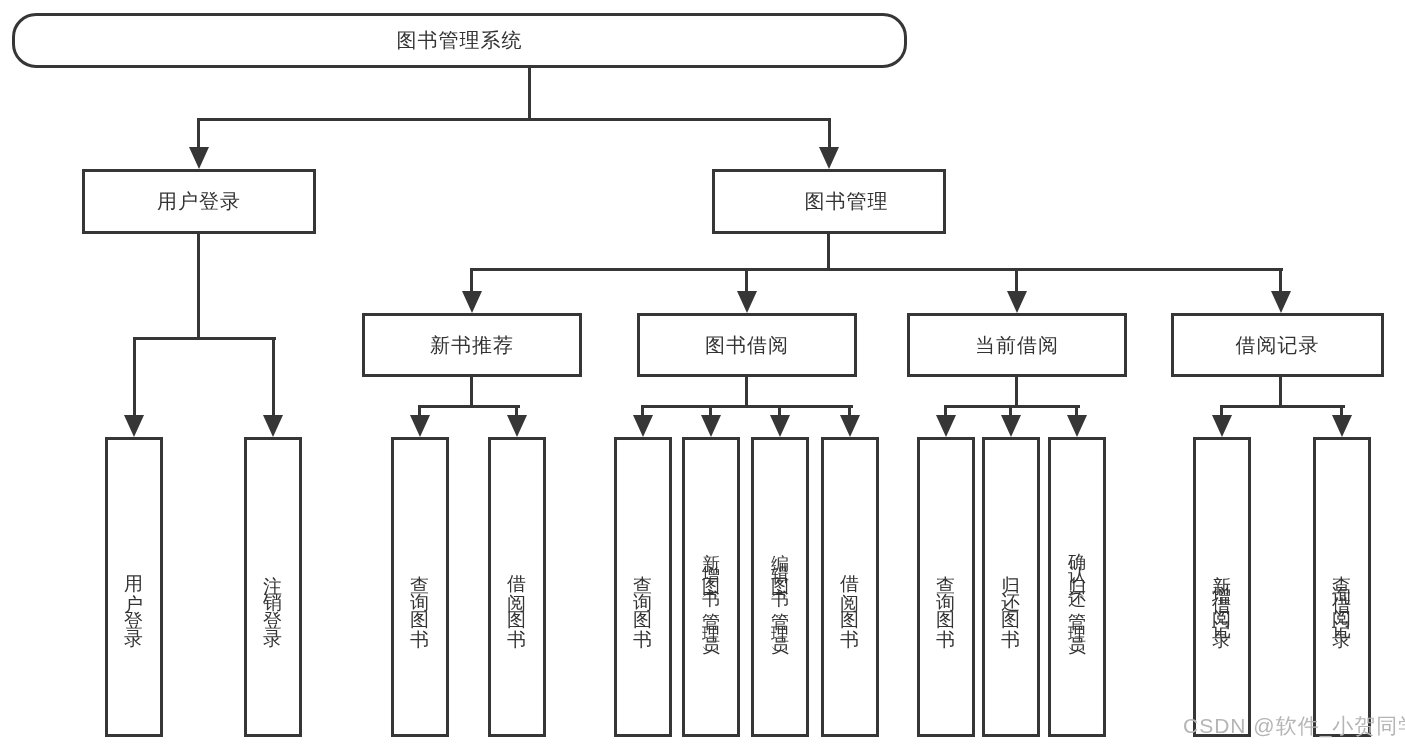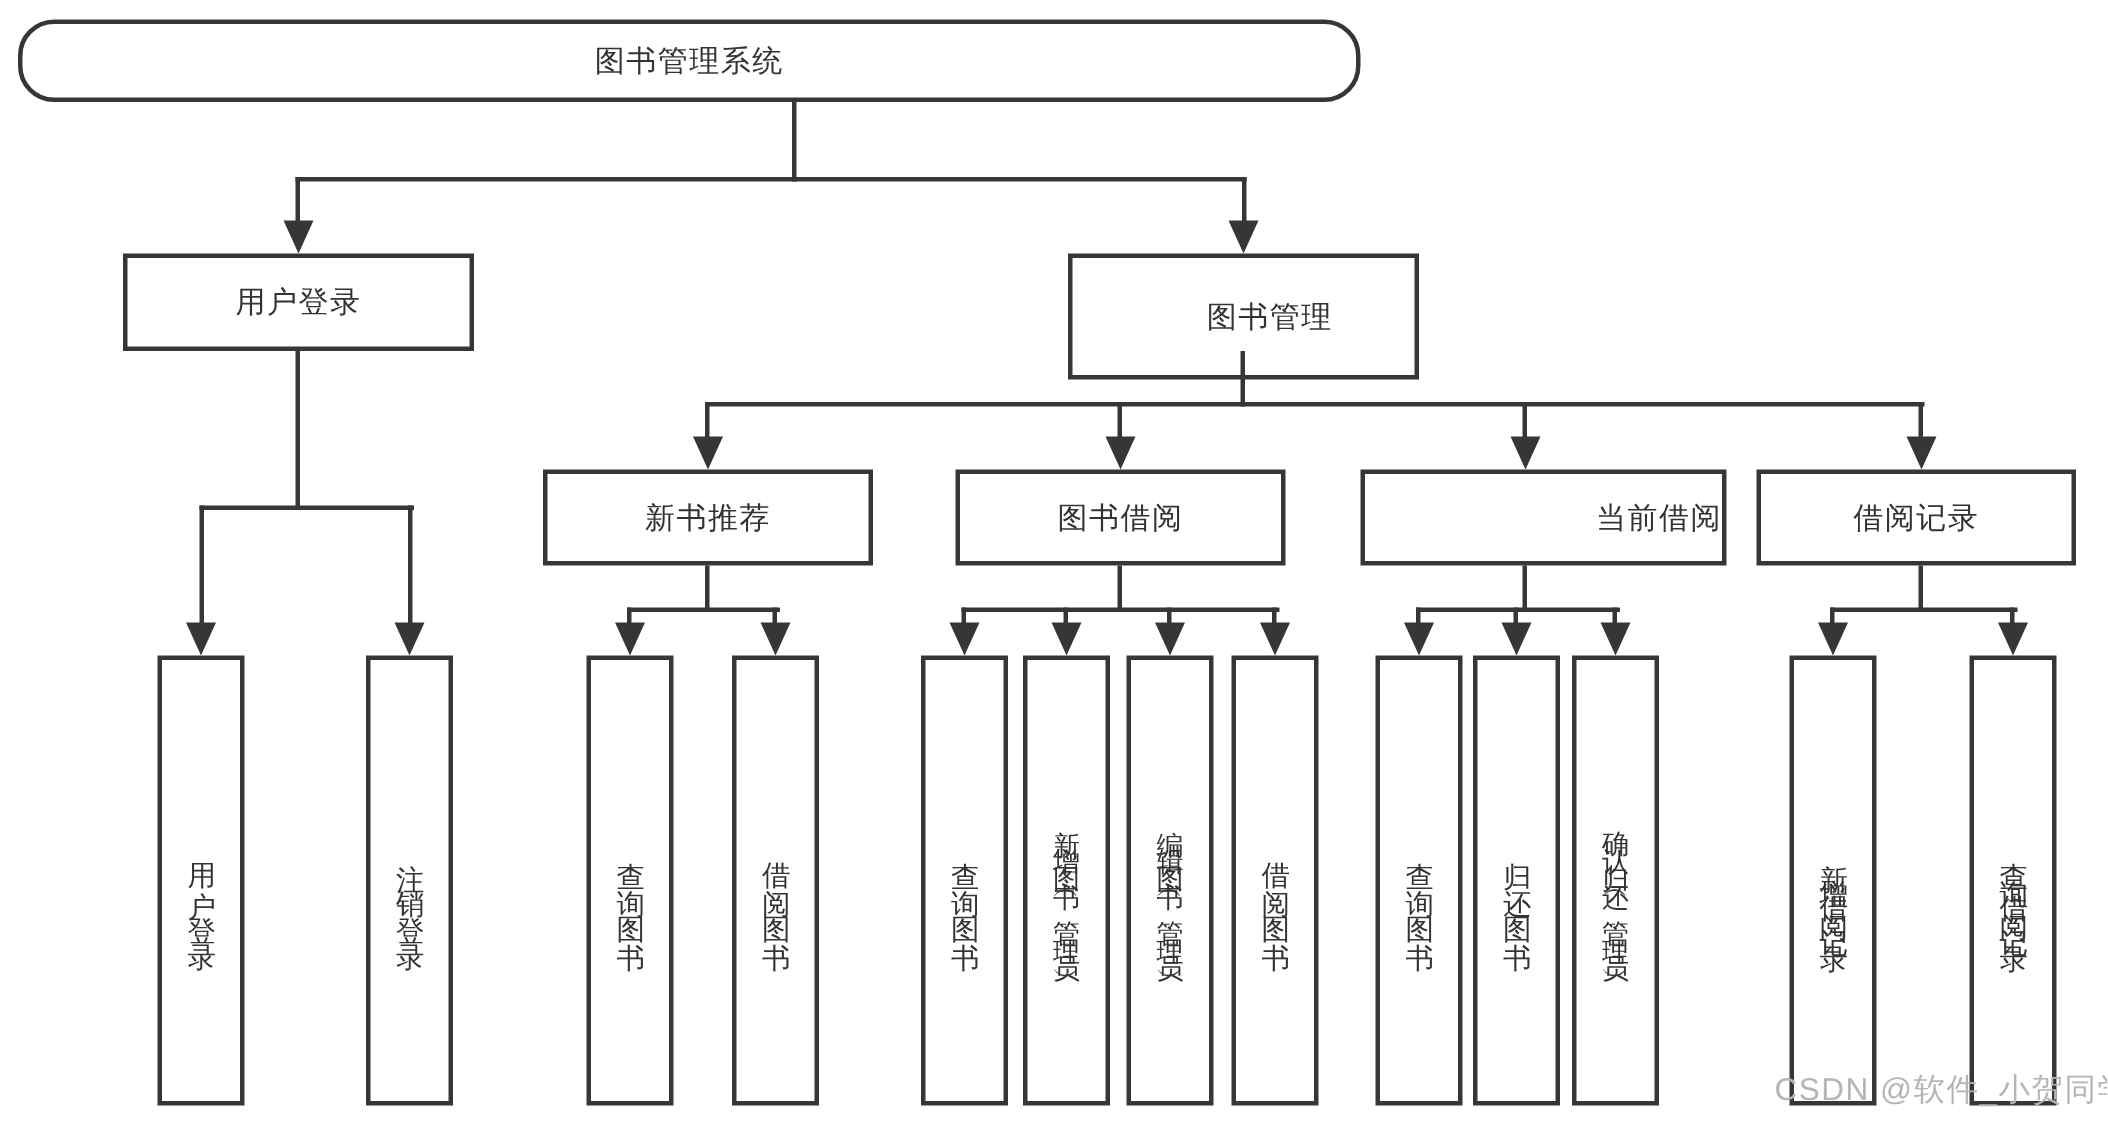--- a/index.html
+++ b/index.html
@@ -72,42 +72,42 @@
   <div class="line" style="left:528px;top:68px;width:3px;height:53px;"></div>
   <div class="line" style="left:197px;top:118px;width:634px;height:3px;"></div>
   <div class="line" style="left:197px;top:118px;width:3px;height:33px;"></div>
   <div class="line" style="left:828px;top:118px;width:3px;height:33px;"></div>
   <div class="arrow" style="left:189px;top:147px;"></div>
   <div class="arrow" style="left:819px;top:147px;"></div>
 
   <div class="box" style="left:82px;top:169px;width:234px;height:65px;">
     <span>用户登录</span>
   </div>
-  <div class="box" style="left:712px;top:169px;width:234px;height:84px;padding-left:35px;">
+  <div class="box" style="left:712px;top:169px;width:234px;height:65px;padding-left:35px;">
     <span>图书管理</span>
   </div>
 
   <div class="line" style="left:827px;top:234px;width:3px;height:37px;"></div>
   <div class="line" style="left:470px;top:268px;width:813px;height:3px;"></div>
   <div class="line" style="left:470px;top:268px;width:3px;height:25px;"></div>
   <div class="line" style="left:745px;top:268px;width:3px;height:25px;"></div>
   <div class="line" style="left:1015px;top:268px;width:3px;height:25px;"></div>
   <div class="line" style="left:1279px;top:268px;width:3px;height:25px;"></div>
   <div class="arrow" style="left:462px;top:291px;"></div>
   <div class="arrow" style="left:737px;top:291px;"></div>
   <div class="arrow" style="left:1007px;top:291px;"></div>
   <div class="arrow" style="left:1271px;top:291px;"></div>
 
   <div class="box" style="left:637px;top:313px;width:220px;height:64px;">
     <span>图书借阅</span>
   </div>
   <div class="box" style="left:362px;top:313px;width:220px;height:64px;">
     <span>新书推荐</span>
   </div>
-  <div class="box" style="left:907px;top:313px;width:244px;height:64px;justify-content:flex-end;">
+  <div class="box" style="left:907px;top:313px;width:220px;height:64px;">
     <span>当前借阅</span>
   </div>
   <div class="box" style="left:1171px;top:313px;width:213px;height:64px;">
     <span>借阅记录</span>
   </div>
 
   <div class="line" style="left:197px;top:234px;width:3px;height:106px;"></div>
   <div class="line" style="left:133px;top:337px;width:143px;height:3px;"></div>
   <div class="line" style="left:133px;top:337px;width:3px;height:80px;"></div>
   <div class="line" style="left:272px;top:337px;width:3px;height:80px;"></div>

